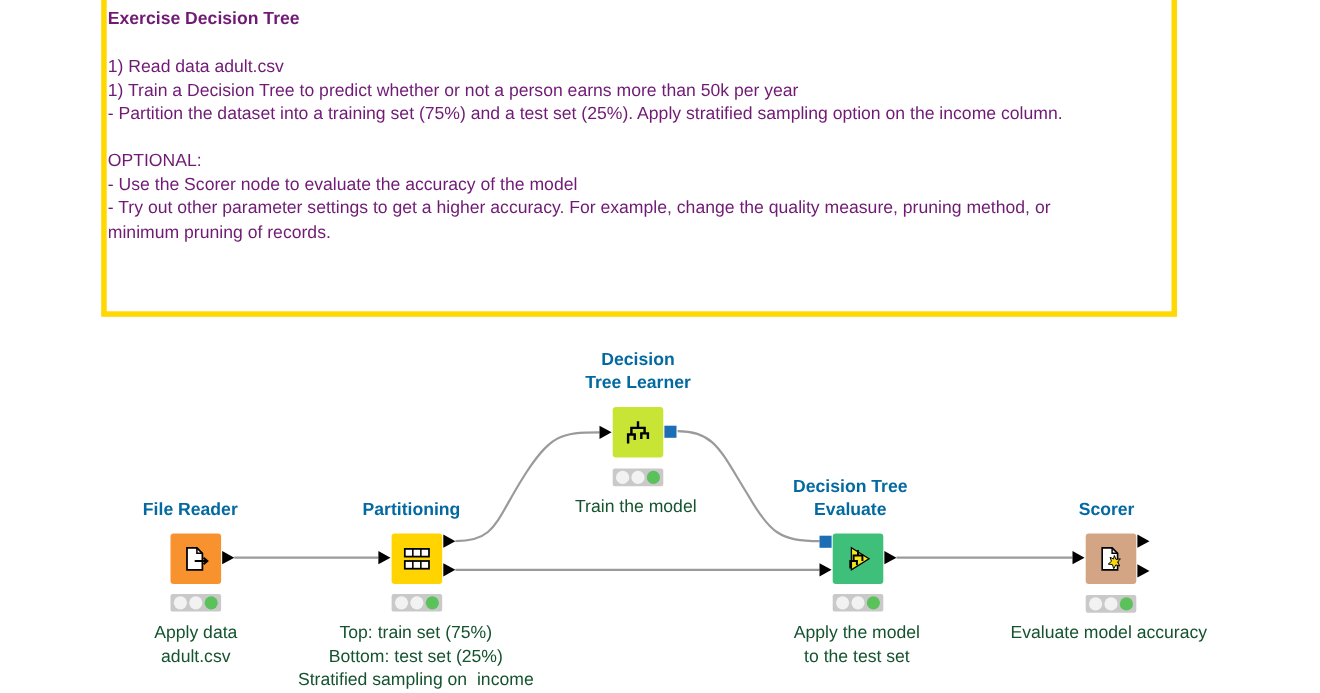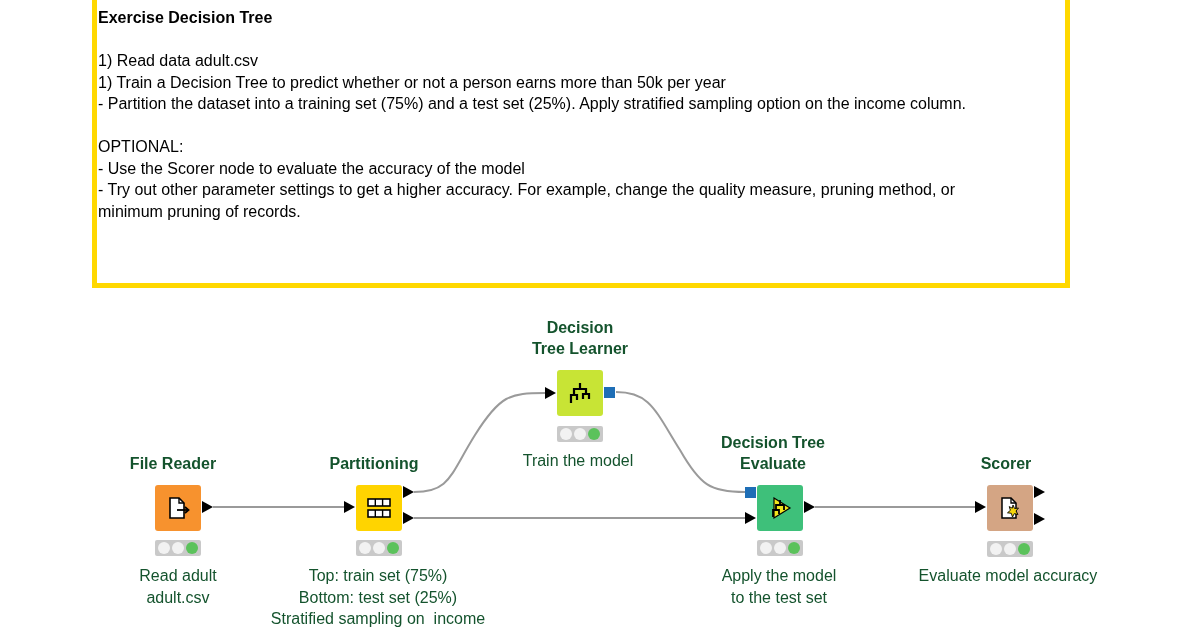--- a/index.html
+++ b/index.html
@@ -8,30 +8,30 @@
     background: #ffffff;
     font-family: "Liberation Sans", "DejaVu Sans", sans-serif;
     color: #000;
   }
   .annotation {
     position: absolute; left: 92px; top: -6px; width: 968px; height: 284px;
     border: 5px solid #ffd800; background: #fff;
   }
   .annotation .ann-text {
     position: absolute; left: 1px; top: 8px; right: 4px;
-    font-size: 16px; line-height: 21.5px; color: #000000;
+    font-size: 16px; line-height: 21.5px; color: #701a75;
   }
   .ann-line { white-space: pre; min-height: 21.5px; }
   .ann-title { font-weight: bold; }
 
   svg.wires { position: absolute; left: 0; top: 0; }
 
   .node-title {
     position: absolute; font-weight: bold; font-size: 16px; line-height: 21px;
-    text-align: center; width: 200px; color: #14532d;
+    text-align: center; width: 200px; color: #0369a1;
   }
   .node-desc {
     position: absolute; font-size: 16px; line-height: 21.5px;
     text-align: center; width: 280px; color: #14532d;
   }
   .node-box {
     position: absolute; width: 46px; height: 46px; border-radius: 3px;
     display: flex; align-items: center; justify-content: center;
   }
   .traffic {
@@ -84,21 +84,21 @@
     <path d="M20 12 L23.5 15 L20 18" fill="none" stroke="#000" stroke-width="1.8"></path>
   </svg>
 </div>
 <div class="port-tri" style="left:202px; top:501px;"></div>
 <div class="traffic" style="left:155px; top:540px;">
   <span class="dot"></span>
   <span class="dot"></span>
   <span class="dot green"></span>
 </div>
 <div class="node-desc" style="left:38px; top:565px;">
-  <div>Read adult</div>
+  <div>Apply data</div>
   <div>adult.csv</div>
 </div>
 
 <div class="node-title" style="left:274px; top:453px;">Partitioning</div>
 <div class="port-tri" style="left:344px; top:501px;"></div>
 <div class="node-box" style="left:356px; top:485px; background:#ffd400;">
   <svg width="26" height="26" viewBox="0 0 26 26">
     <rect x="2" y="4" width="22" height="7" fill="#fff" stroke="#000" stroke-width="1.6"></rect>
     <line x1="9.3" y1="4" x2="9.3" y2="11" stroke="#000" stroke-width="1.4"></line>
     <line x1="16.6" y1="4" x2="16.6" y2="11" stroke="#000" stroke-width="1.4"></line>

